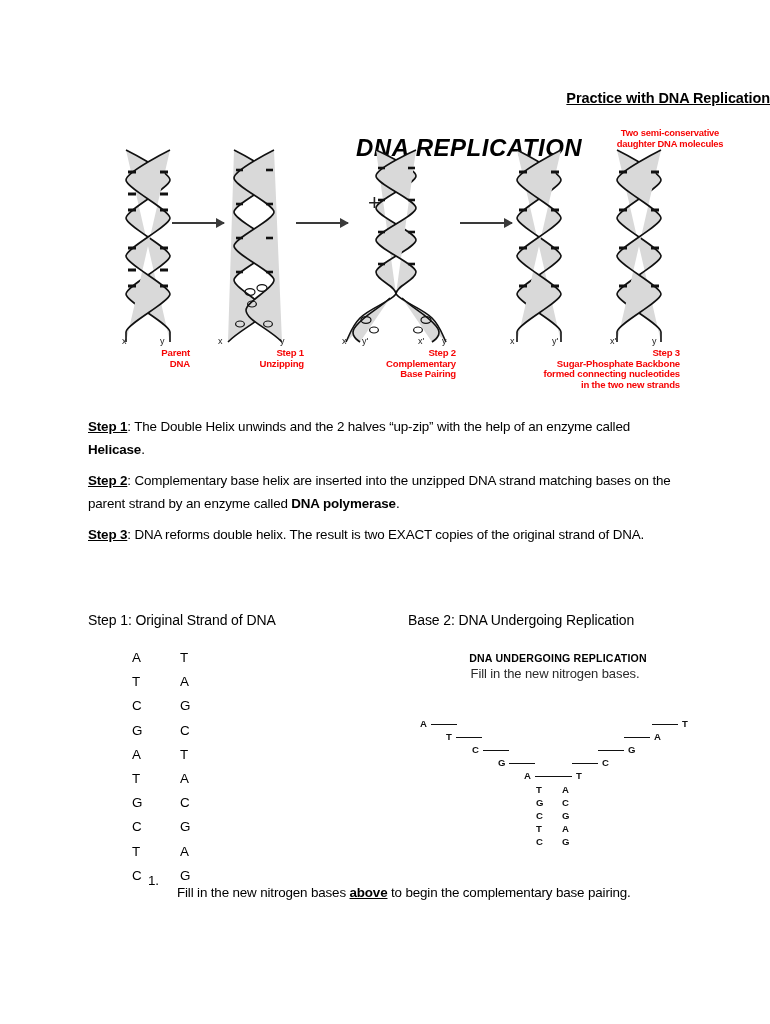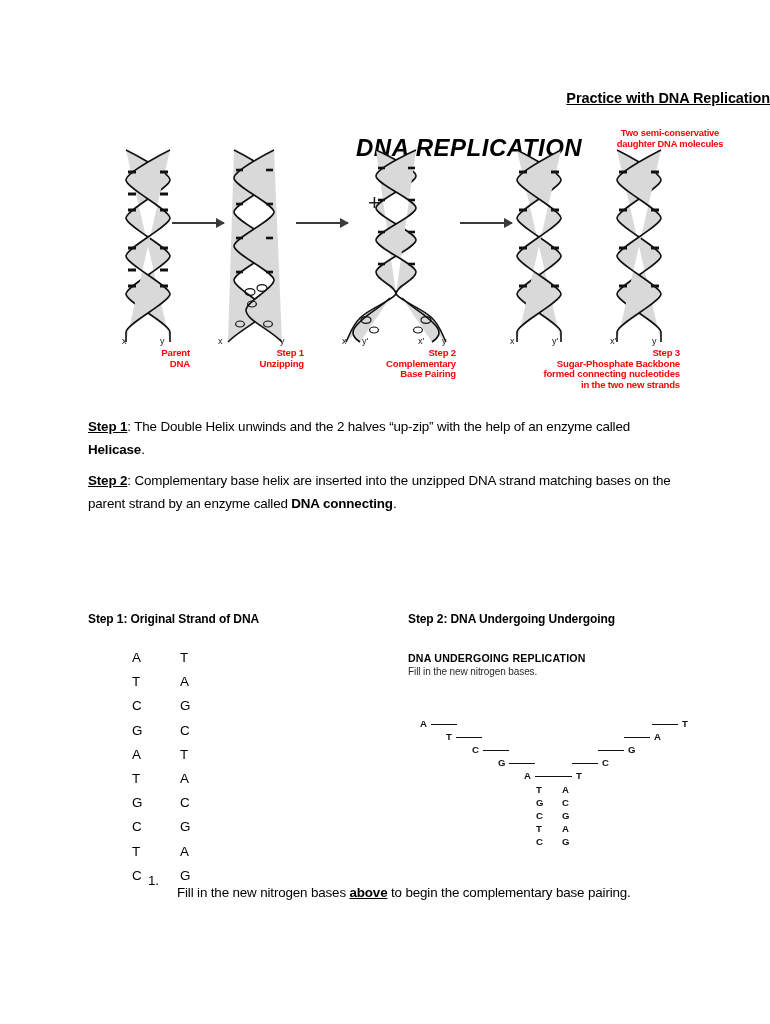--- a/index.html
+++ b/index.html
@@ -53,37 +53,37 @@
 
   
   .para{
     position:absolute;left:88px;width:600px;font-size:13.4px;
     line-height:22.5px;letter-spacing:-0.15px;
   }
   .para b{font-weight:bold;}
   .para .uu{font-weight:bold;text-decoration:underline;}
 
   
-  .sec-head{position:absolute;font-size:12px;font-weight:bold;letter-spacing:-0.1px;}
+  .sec-head{position:absolute;font-size:14px;font-weight:normal;letter-spacing:-0.1px;}
 
   
   .base-list{position:absolute;left:132px;top:646px;font-size:13.4px;line-height:24.2px;}
   .base-list .row{display:block;height:24.2px;}
   .base-list .b1{display:inline-block;width:48px;}
   .base-list .b2{display:inline-block;}
 
   
   .fork{position:absolute;left:408px;top:648px;width:300px;height:215px;}
   .fork-title{
-    position:absolute;left:0;right:0;top:4px;
+    position:absolute;left:0;right:0;top:4px;text-align:center;
     font-size:10.6px;font-weight:bold;letter-spacing:0.2px;
   }
   .fork-sub{
-    position:absolute;left:0;right:6px;top:18px;text-align:left;
-    font-size:10px;letter-spacing:-0.1px;color:#2a2a2a;
+    position:absolute;left:0;right:6px;top:18px;text-align:center;
+    font-size:13px;letter-spacing:-0.1px;color:#2a2a2a;
   }
   .fnode{position:absolute;font-size:9.6px;font-weight:bold;color:#111;white-space:nowrap;}
   .blank{display:inline-block;width:26px;border-bottom:1.6px solid #111;vertical-align:2px;}
   .fnode .blank.l{margin-right:4px;}
   .fnode .blank.r{margin-left:4px;}
 
   
   .instruction{
     position:absolute;left:148px;top:870px;width:520px;font-size:13.4px;
     line-height:22.5px;letter-spacing:-0.15px;
@@ -252,26 +252,29 @@
 formed connecting nucleotides
 in the two new strands</span>
     </div>
   </div>
 
   <div class="para" style="top:416px;">
     <span class="uu">Step 1</span><span>: </span><span>The Double Helix unwinds and the 2 halves “up-zip” with the help of an enzyme called </span><b>Helicase</b><span>.</span>
   </div>
 
   <div class="para" style="top:470px;">
-    <span class="uu">Step 2</span><span>: </span><span>Complementary base helix are inserted into the unzipped DNA strand matching bases on the parent strand by an enzyme called </span><b>DNA connecting</b><span>.</span>
-  </div>
-
+    <span class="uu">Step 2</span><span>: </span><span>Complementary base helix are inserted into the unzipped DNA strand matching bases on the parent strand by an enzyme called </span><b>DNA polymerase</b><span>.</span>
+  </div>
+
+  <div class="para" style="top:524px;">
+    <span class="uu">Step 3</span><span>: </span><span>DNA reforms double helix.  The result is two EXACT copies of the original strand of DNA.</span>
+  </div>
 
   <div class="sec-head" style="left:88px;top:612px;">Step 1: Original Strand of DNA</div>
-  <div class="sec-head" style="left:408px;top:612px;">Step 2: DNA Undergoing Undergoing</div>
+  <div class="sec-head" style="left:408px;top:612px;">Base 2: DNA Undergoing Replication</div>
 
   <div class="base-list">
       <span class="row"><span class="b1">A</span><span class="b2">T</span></span>
       <span class="row"><span class="b1">T</span><span class="b2">A</span></span>
       <span class="row"><span class="b1">C</span><span class="b2">G</span></span>
       <span class="row"><span class="b1">G</span><span class="b2">C</span></span>
       <span class="row"><span class="b1">A</span><span class="b2">T</span></span>
       <span class="row"><span class="b1">T</span><span class="b2">A</span></span>
       <span class="row"><span class="b1">G</span><span class="b2">C</span></span>
       <span class="row"><span class="b1">C</span><span class="b2">G</span></span>

